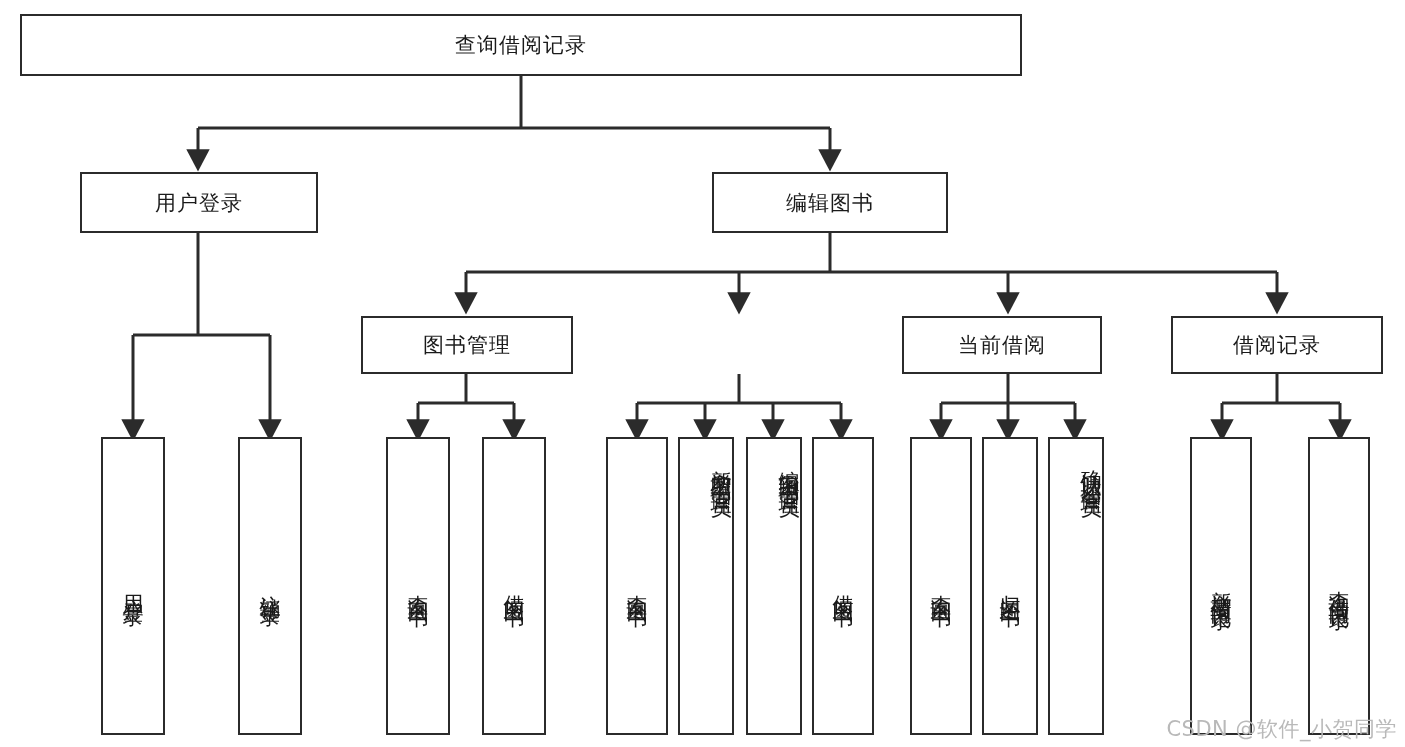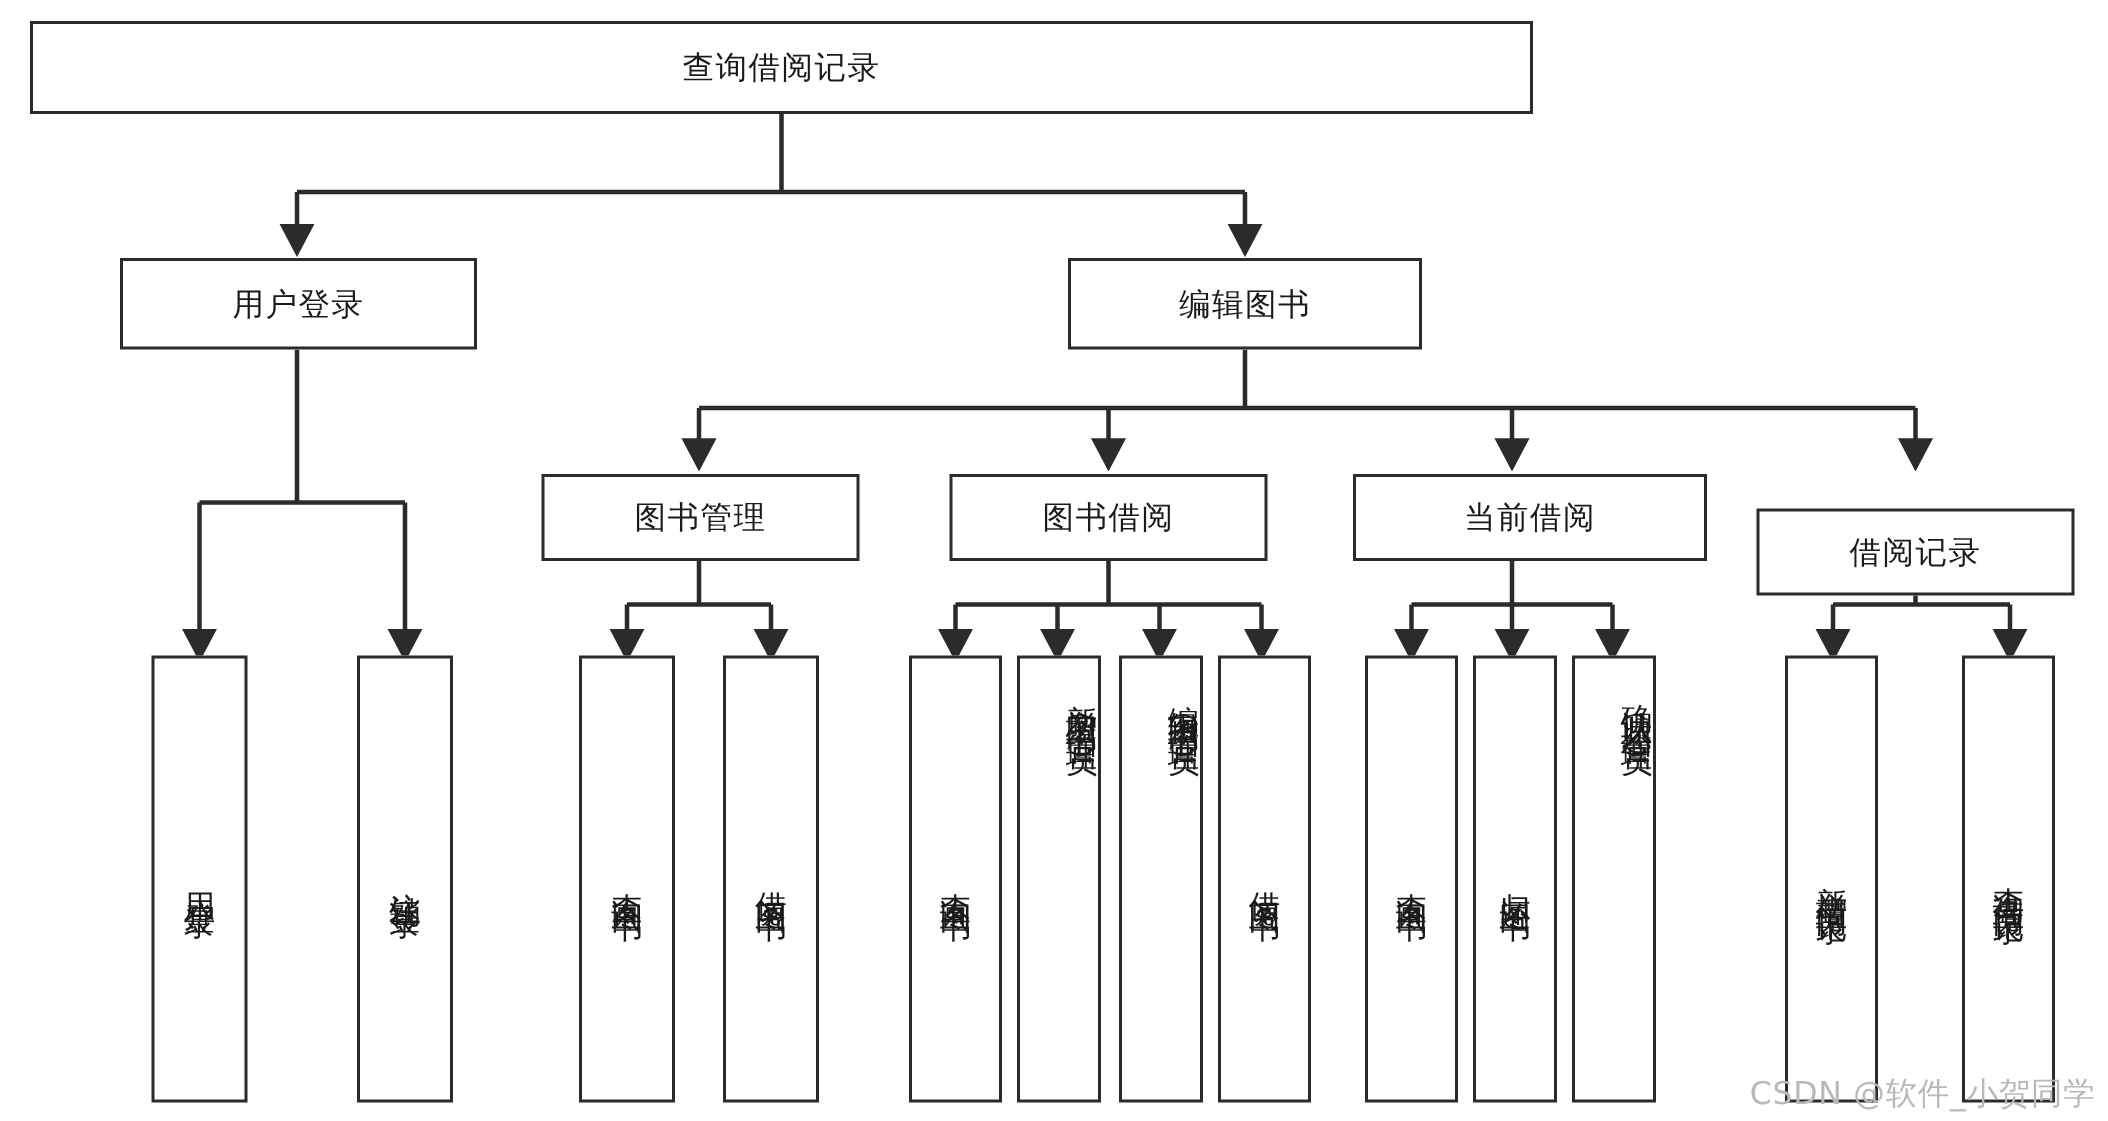--- a/index.html
+++ b/index.html
@@ -130,27 +130,24 @@
   <div class="node h" style="left:80px; top:172px; width:238px; height:61px;">
     <span class="node-label">用户登录</span>
   </div>
   <div class="node h" style="left:712px; top:172px; width:236px; height:61px;">
     <span class="node-label">编辑图书</span>
   </div>
 
   <div class="node h" style="left:361px; top:316px; width:212px; height:58px;">
     <span class="node-label">图书管理</span>
   </div>
-  <div class="node h" style="left:633px; top:316px; width:212px; height:58px;">
-    <span class="node-label">图书借阅</span>
-  </div>
-  <div class="node h" style="left:902px; top:316px; width:236px; height:58px;">
+  <div class="node h" style="left:902px; top:316px; width:200px; height:58px;">
     <span class="node-label">当前借阅</span>
   </div>
-  <div class="node h" style="left:1171px; top:316px; width:212px; height:58px;margin-top:23px;">
+  <div class="node h" style="left:1171px; top:316px; width:212px; height:58px;">
     <span class="node-label">借阅记录</span>
   </div>
 
   <div class="node v centered" style="left:101px; top:437px; width:64px; height:298px;">
     <span class="node-label">用户登录</span>
   </div>
   <div class="node v centered" style="left:238px; top:437px; width:64px; height:298px;">
     <span class="node-label">注销登录</span>
   </div>
 

